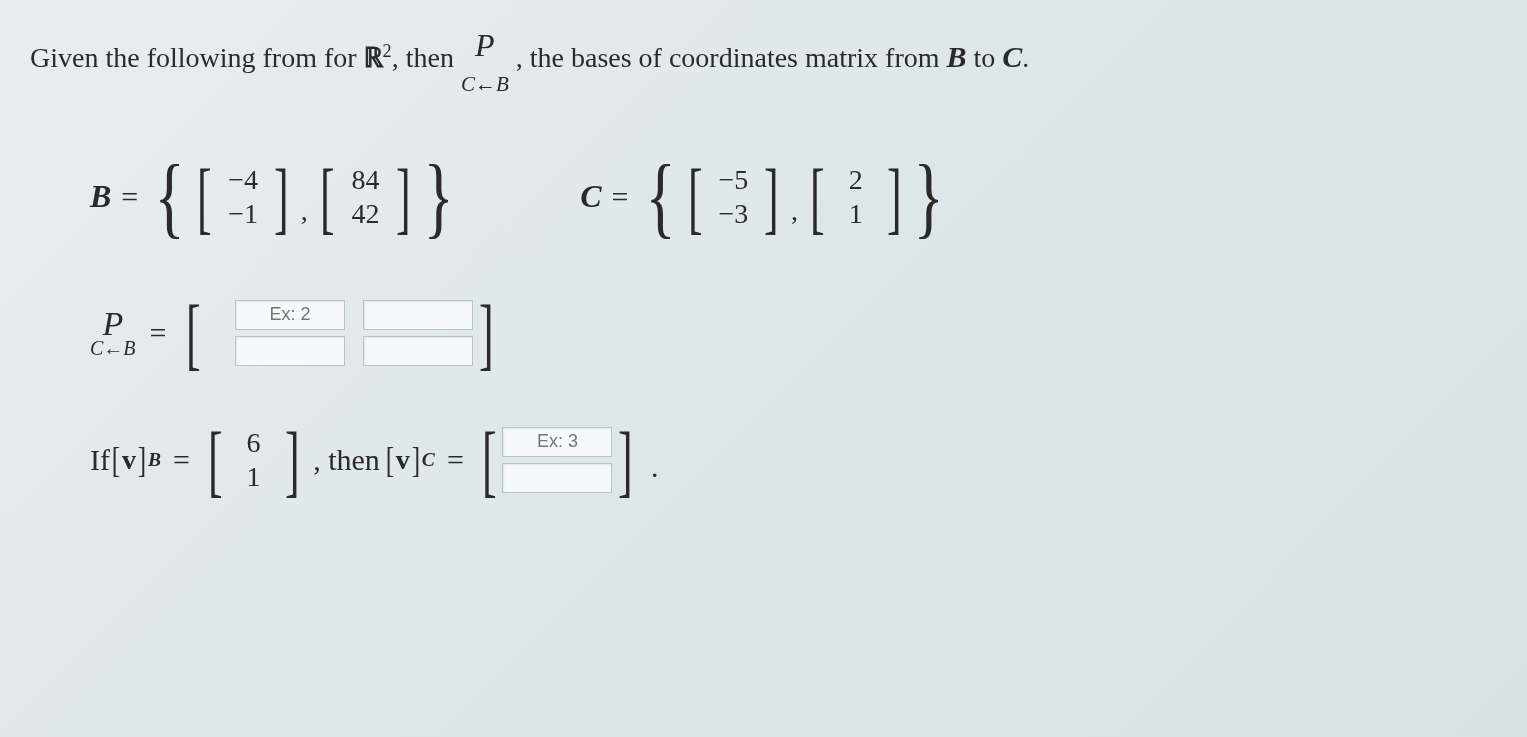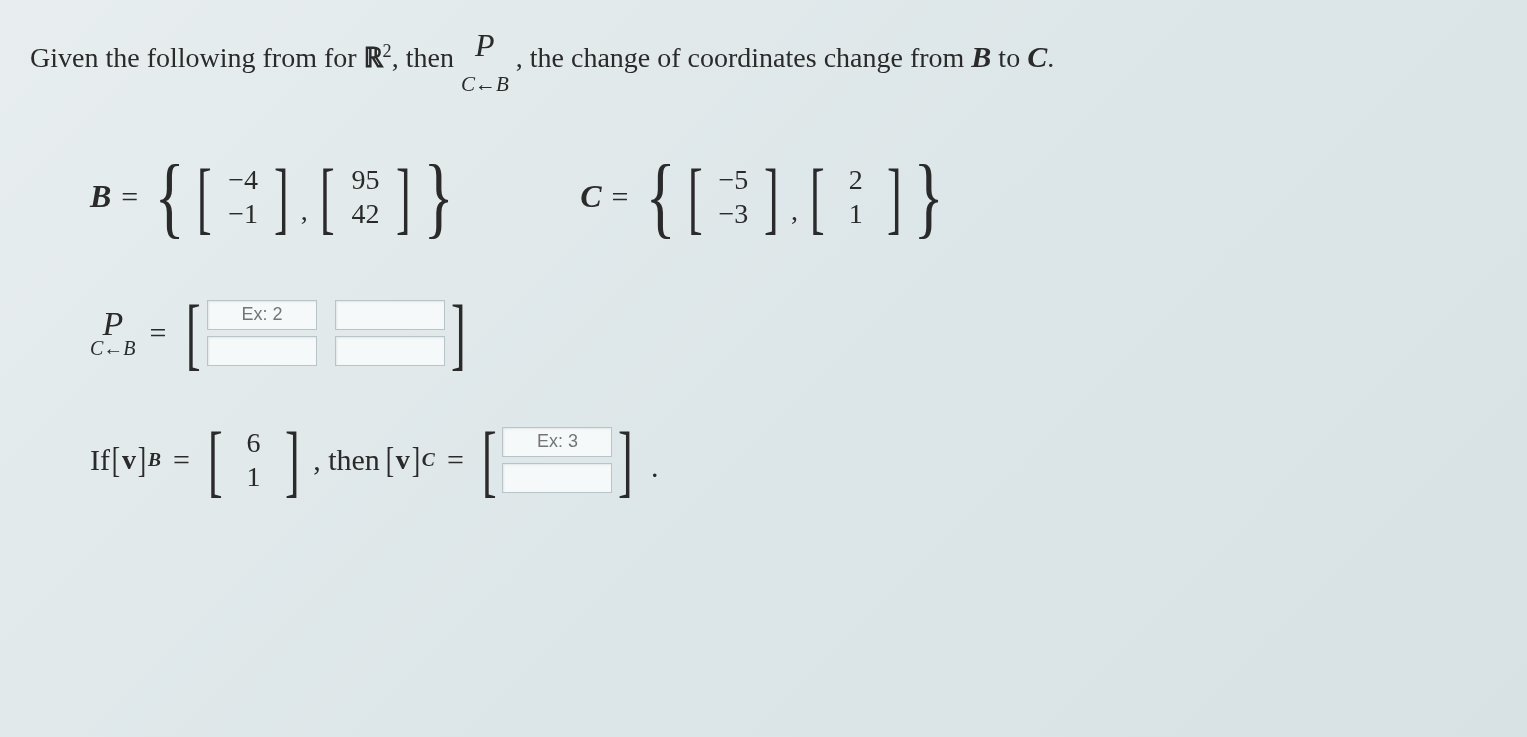--- a/index.html
+++ b/index.html
@@ -98,62 +98,63 @@
   .input-col {
     display: inline-flex;
     flex-direction: column;
     gap: 6px;
     align-items: center;
   }
   .input-grid {
     display: inline-grid;
     grid-template-columns: auto auto;
     gap: 6px 18px;
+    margin-left: 28px;
   }
   
   .p-sub {
     display:inline-block;
     text-align:center;
   }
   .p-sub .main {font-size:34px; font-style:italic;}
   .p-sub .under {font-size:20px; font-style:italic; display:block; margin-top:-6px;}
   .arrow { font-family: Arial,sans-serif; font-style:normal;}
 </style>
 </head>
 <body>
 
 <div class="prompt-line">
   <span>Given the following from for </span>
   <span class="blackboard">ℝ</span><span class="sup">2</span><span>, then </span>
   <span class="sub-below">
     <span class="top ital" style="font-size:32px;">P</span>
     <span class="bot ital"><span class="ital">C</span><span class="arrow">←</span><span class="ital">B</span></span>
   </span>
-  <span>, the change of coordinates change from </span>
+  <span>, the bases of coordinates matrix from </span>
   <span class="bold-ital" style="font-size:30px;">B</span>
   <span> to </span>
   <span class="bold-ital" style="font-size:30px;">C</span><span>.</span>
 </div>
 
 <div class="bases-row">
 
   <div class="eq-wrap">
     <span class="bold-ital" style="font-size:32px;">B</span>
     <span style="margin:0 10px;font-size:30px;">=</span>
     <span class="set-brace-l">{</span>
     <span class="bracket-l">[</span>
     <span class="col">
       <span>−4</span>
       <span>−1</span>
     </span>
     <span class="bracket-r">]</span>
     <span class="comma-sep">,</span>
     <span class="bracket-l">[</span>
     <span class="col">
-      <span>95</span>
+      <span>84</span>
       <span>42</span>
     </span>
     <span class="bracket-r">]</span>
     <span class="set-brace-r">}</span>
   </div>
 
   <div class="eq-wrap">
     <span class="bold-ital" style="font-size:32px;">C</span>
     <span style="margin:0 10px;font-size:30px;">=</span>
     <span class="set-brace-l">{</span>

